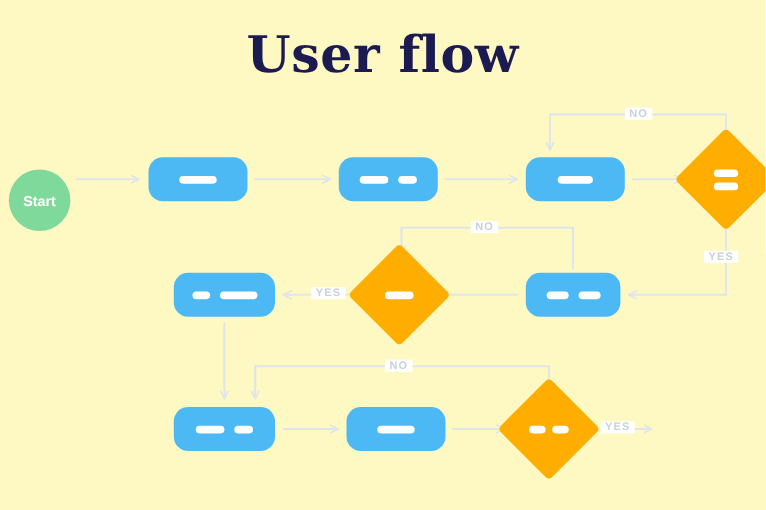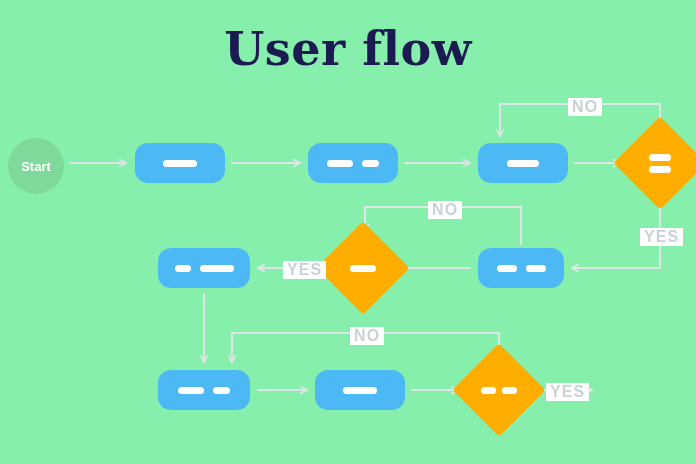--- a/index.html
+++ b/index.html
@@ -4,21 +4,21 @@
 <style>
   html, body {
     margin: 0;
     padding: 0;
     background: #ffffff;
   }
   #canvas {
     position: relative;
     width: 696px;
     height: 464px;
-    background: #86efac;
+    background: #fef9c3;
     overflow: hidden;
     font-family: "Liberation Sans", sans-serif;
   }
   #title {
     position: absolute;
     left: 0;
     top: 22px;
     width: 696px;
     text-align: center;
     font-family: "DejaVu Serif", serif;
@@ -83,21 +83,21 @@
     gap: 5px;
     width: 100%;
     height: 100%;
   }
   .diamond-bars.row {
     flex-direction: row;
     gap: 6px;
   }
   .edge-label {
     position: absolute;
-    font-size: 16px;
+    font-size: 10px;
     font-weight: bold;
     letter-spacing: 1.1px;
     color: #c9d2d6;
     background: #ffffff;
     padding: 0 4px;
     white-space: nowrap;
   }
 </style>
 </head>
 <body>
@@ -123,21 +123,21 @@
       <path d="M521,244 L521,207 L365,207 L365,231"></path>
       <path d="M327,268 L258,268"></path>
       <path d="M204,294 L204,362"></path>
       <path d="M499,353 L499,333 L232,333 L232,362"></path>
       <path d="M258,390 L307,390"></path>
       <path d="M412,390 L458,390"></path>
       <path d="M536,390 L592,390"></path>
     </g>
   </svg>
 
-  <div class="node terminator" style="left:8px; top:138px; width:56px; height:56px; background:#7fd99a;">
+  <div class="node terminator" style="left:8px; top:154px; width:56px; height:56px; background:#7fd99a;">
     <span>Start</span>
   </div>
 
 
   <div class="node process" style="left:135px; top:143px; width:90px; height:40px; background:#4cb9f5;">
     <span class="bar" style="width:34px;"></span>
   </div>
 
   <div class="node process" style="left:308px; top:143px; width:90px; height:40px; background:#4cb9f5;">
     <span class="bar" style="width:26px;"></span>

